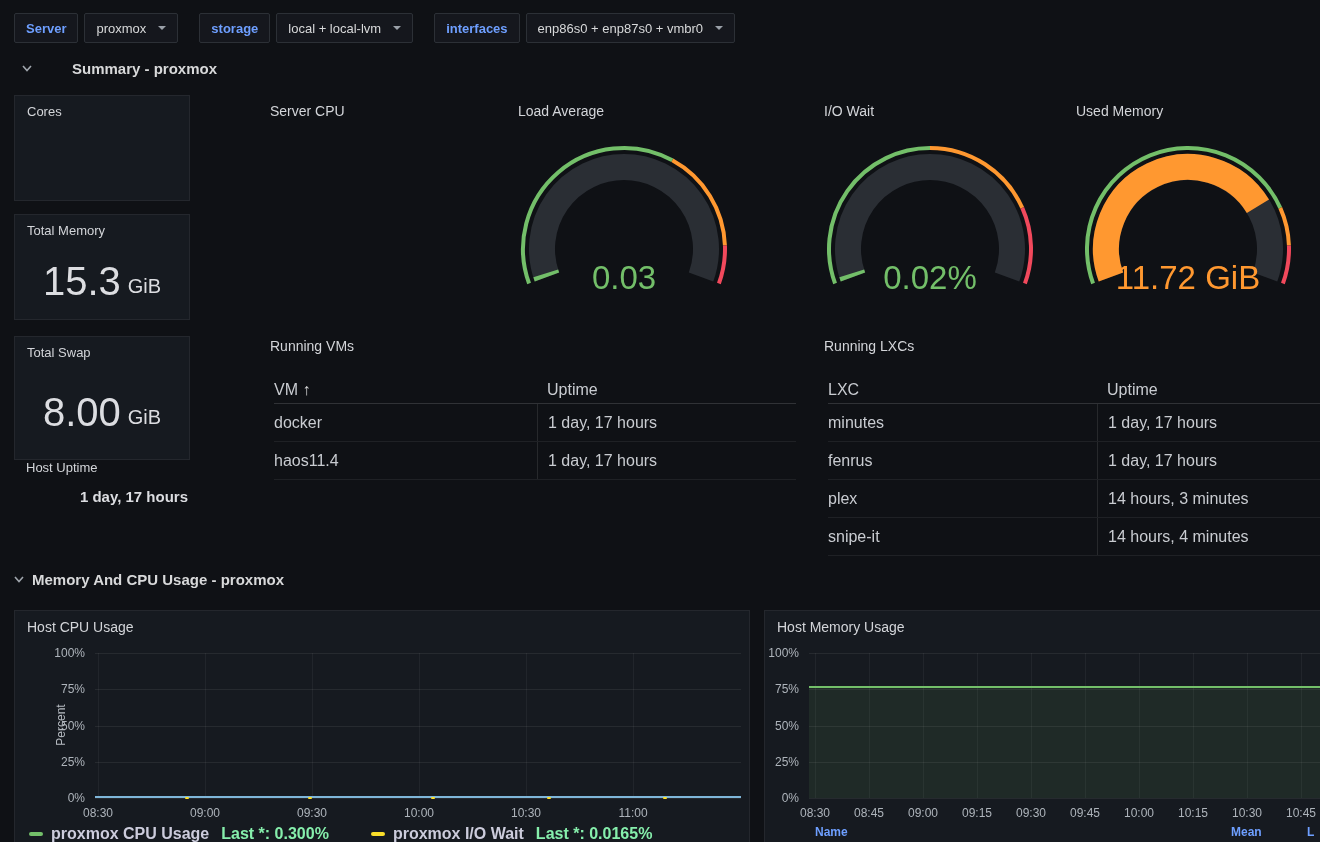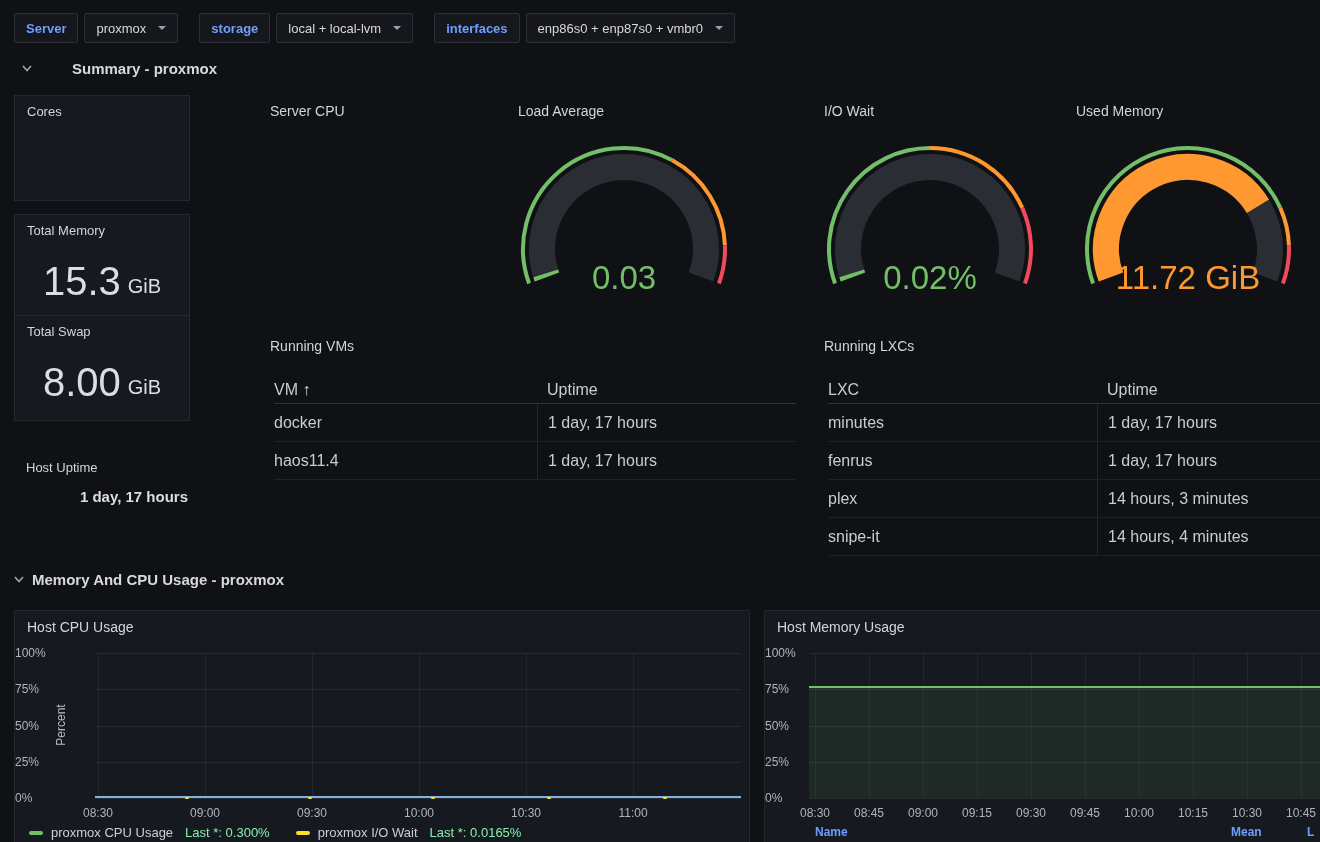--- a/index.html
+++ b/index.html
@@ -38,28 +38,28 @@
   .trow.thead{height:26px;border-bottom:1px solid rgba(255,255,255,0.14);font-weight:500;}
   .trow.tbody{height:37px;border-bottom:1px solid rgba(255,255,255,0.07);}
   .tcell1{width:var(--c1);flex:none;}
   .tcell2{flex:1;padding-left:10px;}
   .tbody .tcell2{border-left:1px solid rgba(255,255,255,0.10);height:100%;display:flex;align-items:center;}
   .sort{color:#d8d9da;}
   
   .chart{position:absolute;inset:0;}
   .gridline-h{position:absolute;height:1px;background:rgba(255,255,255,0.07);}
   .gridline-v{position:absolute;width:1px;background:rgba(255,255,255,0.05);}
-  .ytick{position:absolute;left:0;text-align:left;font-size:12px;color:#aeb4bb;}
+  .ytick{position:absolute;left:0;text-align:right;font-size:12px;color:#aeb4bb;}
   .xtick{position:absolute;width:56px;text-align:center;font-size:12px;color:#aeb4bb;}
   .series-line{position:absolute;}
   .dot{position:absolute;width:4px;height:2px;border-radius:1px;}
   .area-fill{position:absolute;background:rgba(115,191,105,0.10);border-top:2px solid #73BF69;box-sizing:border-box;}
   .ylabel{position:absolute;left:46px;top:114px;transform:translate(-50%,-50%) rotate(-90deg);
           font-size:12px;color:#b7bcc2;white-space:nowrap;}
-  .legend{position:absolute;left:14px;top:214px;display:flex;gap:26px;font-size:13px;color:#ccccdc;}
+  .legend{position:absolute;left:14px;top:214px;display:flex;gap:42px;font-size:16px;color:#ccccdc;font-weight:bold;}
   .legend-item{display:flex;align-items:center;gap:8px;cursor:pointer;}
   .legend-dash{width:14px;height:4px;border-radius:2px;flex:none;}
   .legend-last{margin-left:4px;color:#86efac;}
   .legend-col{position:absolute;top:214px;font-size:12px;font-weight:700;color:#6e9fff;cursor:pointer;}
 </style>
 </head>
 <body>
 
 <div class="screen">
 
@@ -99,21 +99,21 @@
   </div>
 
   <div class="panel" style="left:14px;top:214px;width:176px;height:106px;">
     <div class="panel-title" style="font-size:13px;">Total Memory</div>
     <div class="stat-value">
       <span class="stat-num">15.3</span>
       <span class="stat-unit">GiB</span>
     </div>
   </div>
 
-  <div class="panel" style="left:14px;top:315px;width:176px;height:106px;">
+  <div class="panel" style="left:14px;top:336px;width:176px;height:124px;">
     <div class="panel-title" style="font-size:13px;">Total Swap</div>
     <div class="stat-value">
       <span class="stat-num">8.00</span>
       <span class="stat-unit">GiB</span>
     </div>
   </div>
 
   <div class="panel plain" style="left:14px;top:452px;width:176px;height:80px;">
     <div class="panel-title" style="font-size:13px;">Host Uptime</div>
     <div class="uptime-value">1 day, 17 hours</div>

